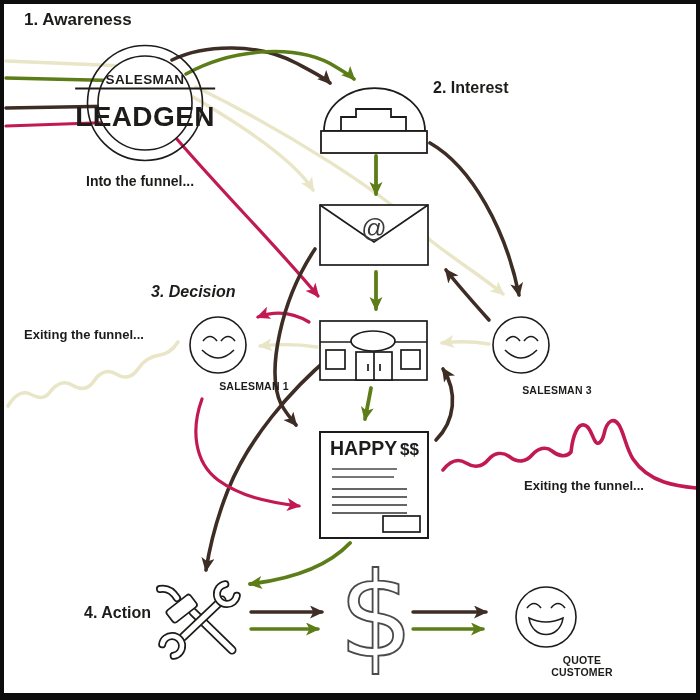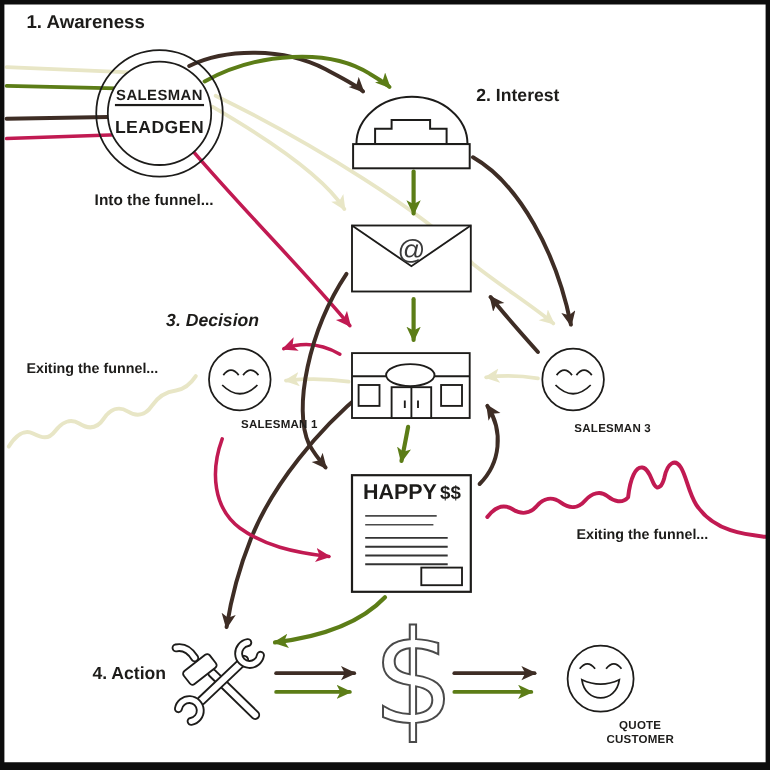--- a/index.html
+++ b/index.html
@@ -11,21 +11,21 @@
   .stage-lbl{font-size:16px;}
   .big-lbl{font-size:17px;}
   .note-lbl{font-size:14px;}
   .small-note{font-size:13px;}
   .tag-lbl{font-size:10.5px;letter-spacing:.2px;}
   .center-x{transform:translateX(-50%);text-align:center;margin-left:36px;}
   .hub-text{position:absolute;left:145px;top:102px;transform:translate(-50%,-50%);
             text-align:center;z-index:3;}
   .hub-top{font-size:13.5px;font-weight:bold;letter-spacing:.4px;
            border-bottom:2px solid var(--ink,#1d1c1a);padding-bottom:1px;}
-  .hub-bottom{font-size:16px;font-weight:bold;letter-spacing:.4px;margin-top:11px;}
+  .hub-bottom{font-size:28px;font-weight:bold;letter-spacing:.4px;margin-top:11px;}
   .at-sym{position:absolute;left:374px;top:228px;transform:translate(-50%,-50%);
           font-size:25px;font-weight:500;color:#3a3a3a;z-index:3;}
   .quote-title{position:absolute;left:330px;top:437px;width:89px;display:flex;
                justify-content:space-between;align-items:baseline;z-index:3;}
   .quote-word{font-size:19.5px;font-weight:bold;}
   .quote-amt{font-size:17px;font-weight:bold;}
 </style>
 </head>
 <body>
 

